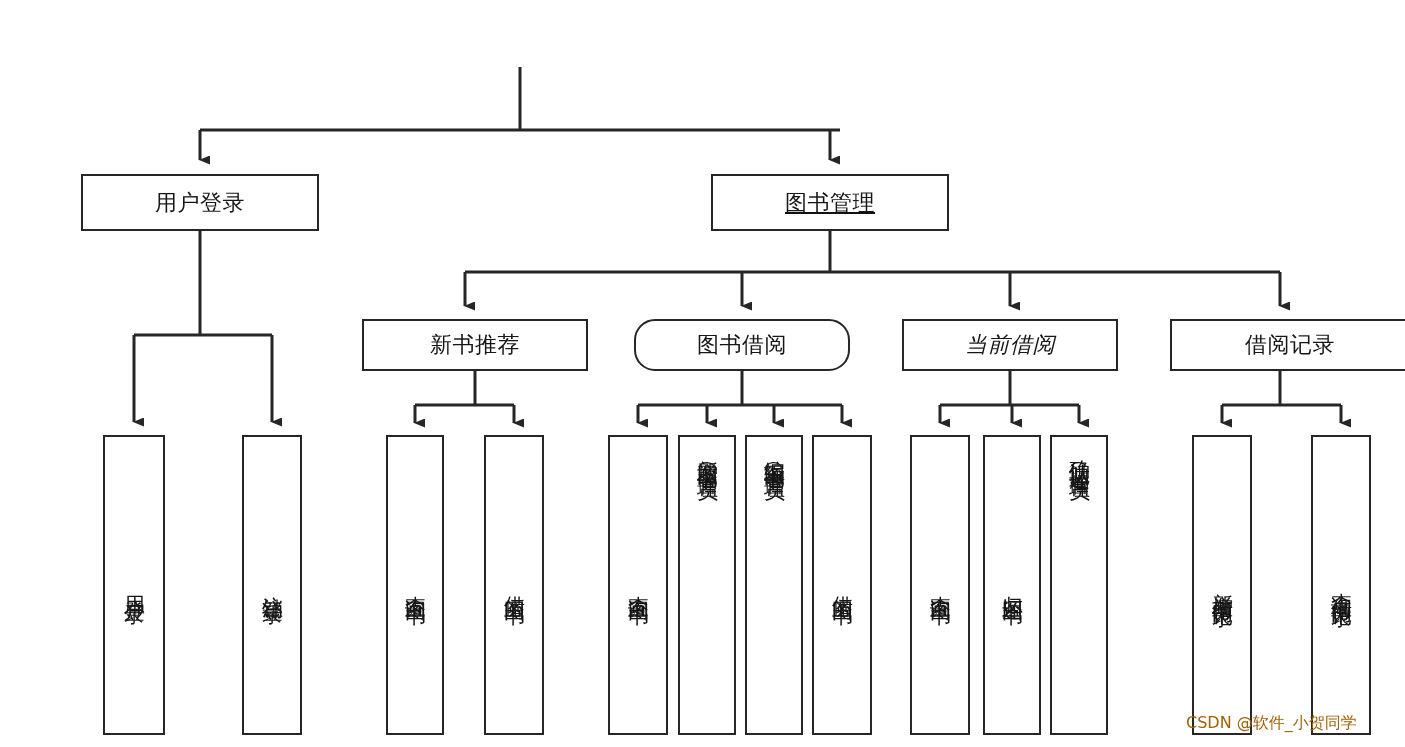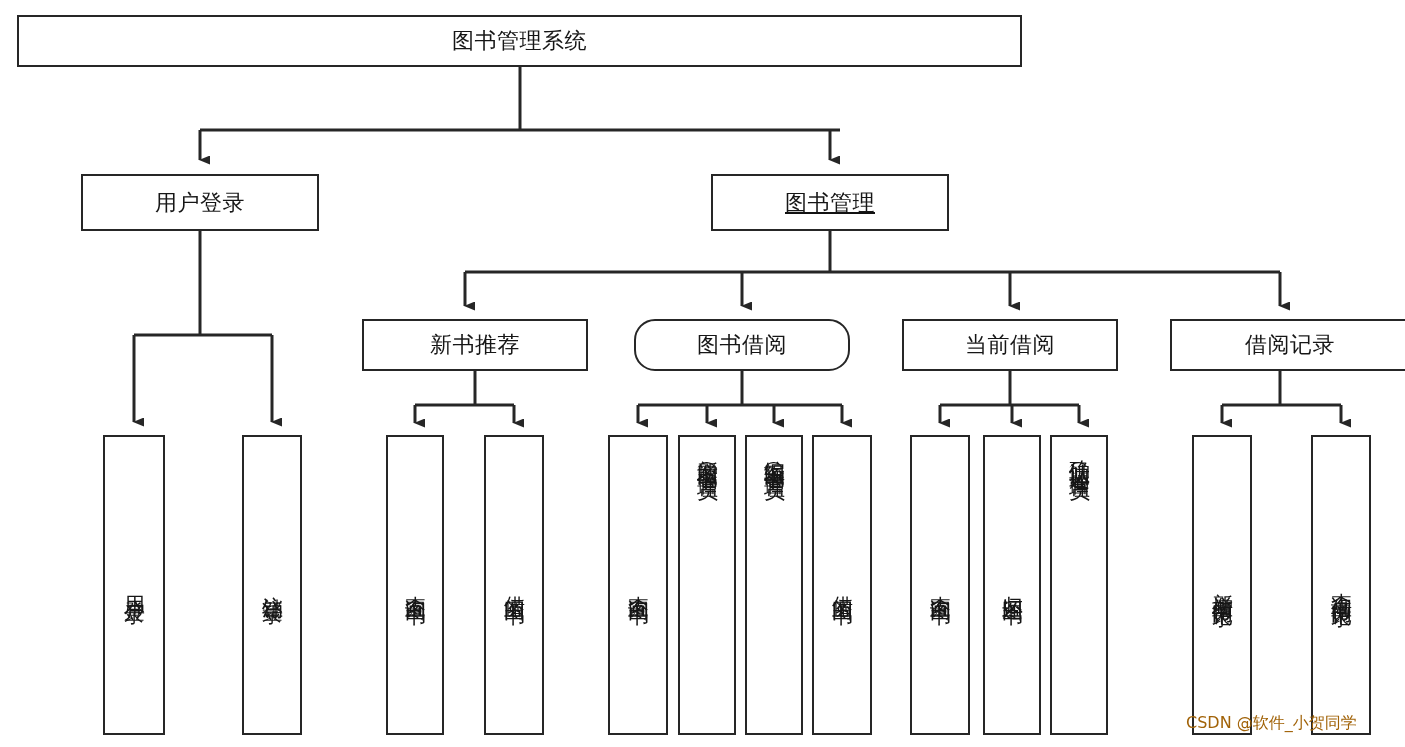--- a/index.html
+++ b/index.html
@@ -130,40 +130,37 @@
     </g>
 
     <g stroke="#262626" stroke-width="3" fill="none">
       <line x1="1280" y1="371" x2="1280" y2="405"></line>
       <line x1="1222" y1="405" x2="1341" y2="405"></line>
       <line x1="1222" y1="405" x2="1222" y2="423" marker-end="url(#arrowhead)"></line>
       <line x1="1341" y1="405" x2="1341" y2="423" marker-end="url(#arrowhead)"></line>
     </g>
   </svg>
 
-  <div class="node" id="node-root" style="left: 17px; top: 15px; width: 1005px; height: 52px;">
-    <span class="node-label">图书管理系统</span>
-  </div>
 
   <div id="nodes-level2">
       <div class="node" style="left: 81px; top: 174px; width: 238px; height: 57px;">
         <span class="node-label">用户登录</span>
       </div>
       <div class="node" style="left: 711px; top: 174px; width: 238px; height: 57px; text-decoration: underline;">
         <span class="node-label">图书管理</span>
       </div>
     </div>
   <div id="nodes-level3">
       <div class="node" style="left: 362px; top: 319px; width: 226px; height: 52px;">
         <span class="node-label">新书推荐</span>
       </div>
       <div class="node" style="left: 634px; top: 319px; width: 216px; height: 52px; border-radius: 21px;">
         <span class="node-label">图书借阅</span>
       </div>
-      <div class="node" style="left: 902px; top: 319px; width: 216px; height: 52px;">
+      <div class="node" style="left: 902px; top: 319px; width: 216px; height: 52px; font-style: italic;">
         <span class="node-label">当前借阅</span>
       </div>
       <div class="node" style="left: 1170px; top: 319px; width: 240px; height: 52px;">
         <span class="node-label">借阅记录</span>
       </div>
     </div>
   <div id="nodes-leaves">
       <div class="node vertical" style="left: 103px; top: 435px; width: 62px; height: 300px;">
         <span class="node-label">用户登录</span>
       </div>

